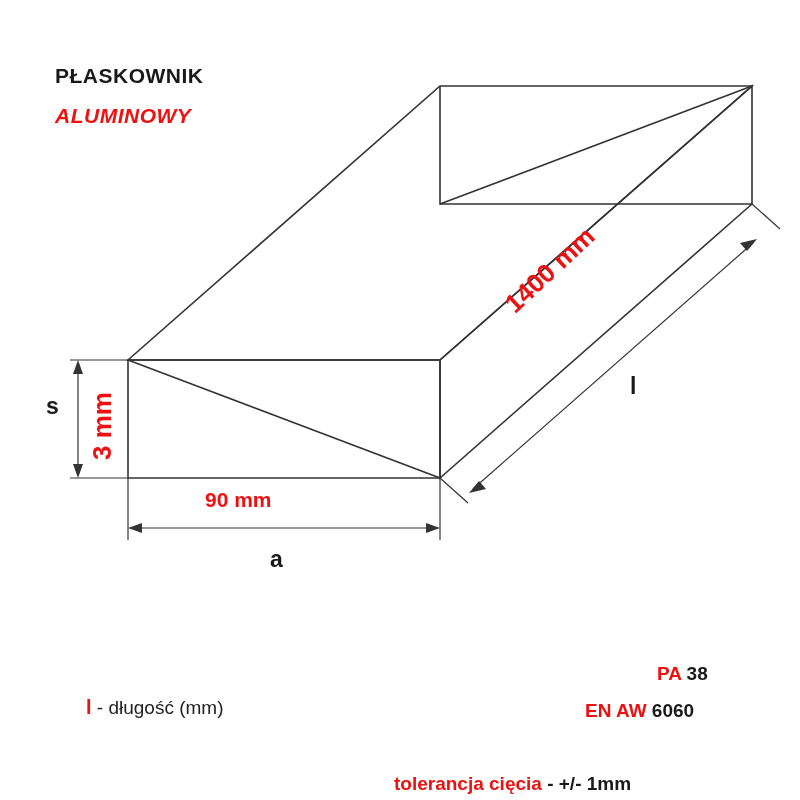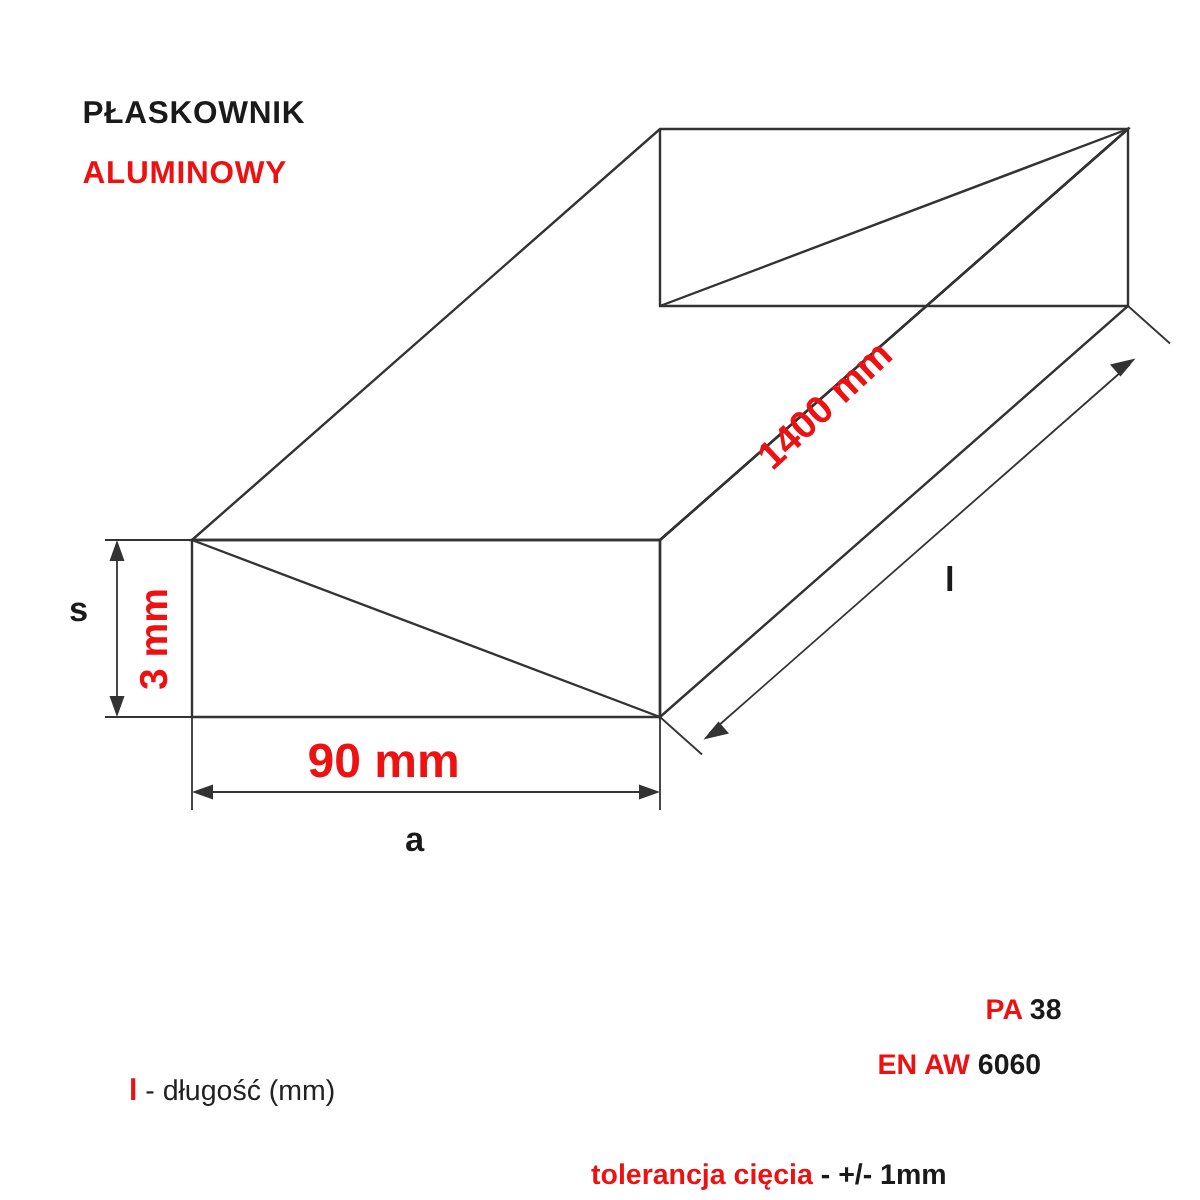--- a/index.html
+++ b/index.html
@@ -37,26 +37,27 @@
     color: #1a1a1a;
     letter-spacing: 0.5px;
   }
   .title-red {
     left: 55px;
     top: 103px;
     font-size: 21px;
     font-weight: bold;
     color: #ee1111;
     letter-spacing: 0.5px;
+    font-style: italic;
   }
 
   .dim-90 {
     left: 205px;
     top: 487px;
-    font-size: 32px;
+    font-size: 21px;
     font-weight: bold;
     color: #ee1111;
   }
   .dim-a {
     left: 270px;
     top: 545px;
     font-size: 23px;
     font-weight: bold;
     color: #1a1a1a;
   }
@@ -100,21 +101,21 @@
     color: #222222;
     white-space: nowrap;
   }
   .legend-row .key {
     color: #ee1111;
     font-weight: bold;
     font-size: 20px;
   }
   .legend-1 { left: 86px; top: 618px; }
   .legend-2 { left: 86px; top: 672px; }
-  .legend-3 { left: 86px; top: 716px; }
+  .legend-3 { left: 86px; top: 696px; }
 
   .spec {
     position: absolute;
     font-size: 19px;
     font-weight: bold;
     white-space: nowrap;
     margin-top: 45px;
   }
   .spec .red { color: #ee1111; }
   .spec .black { color: #1a1a1a; }

